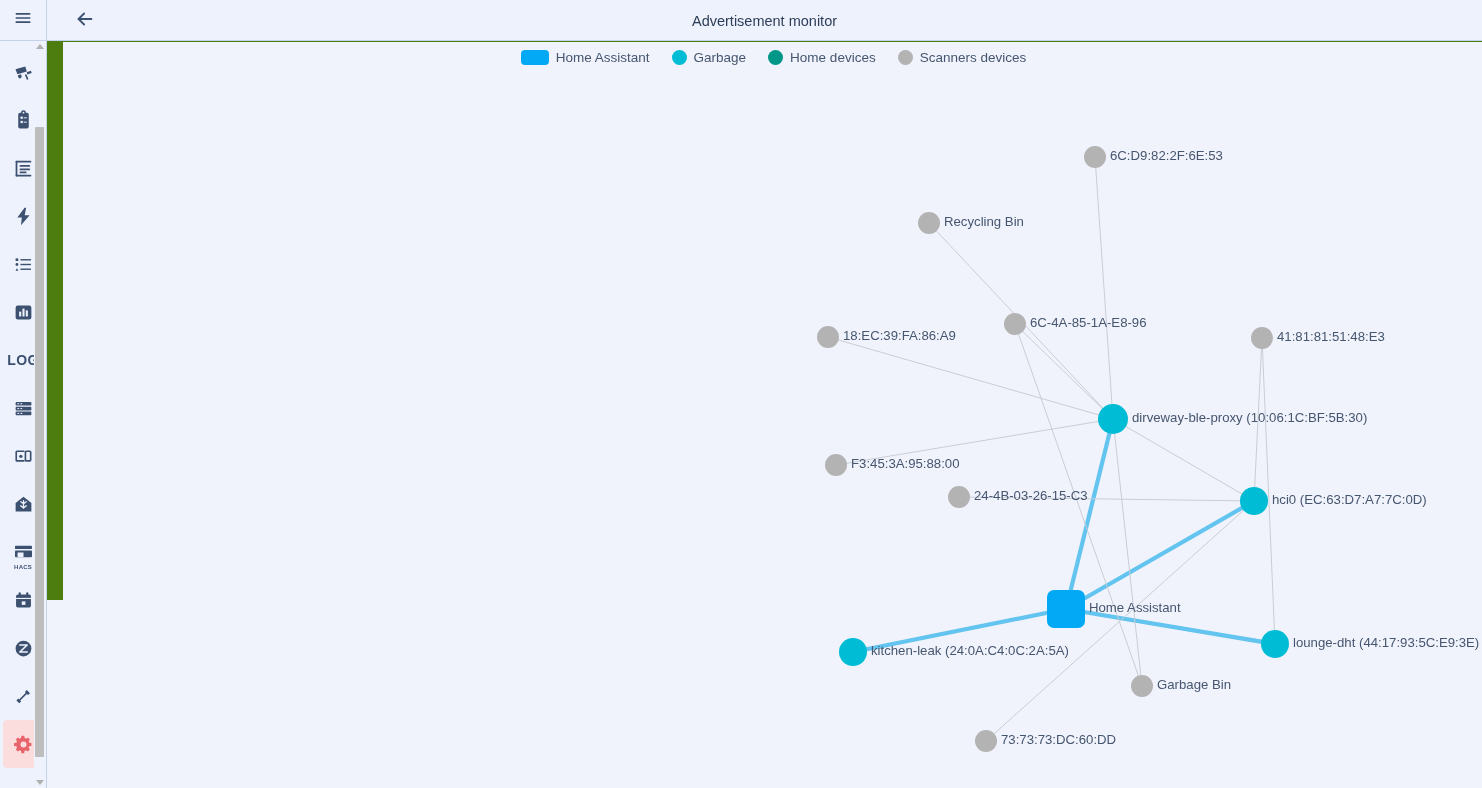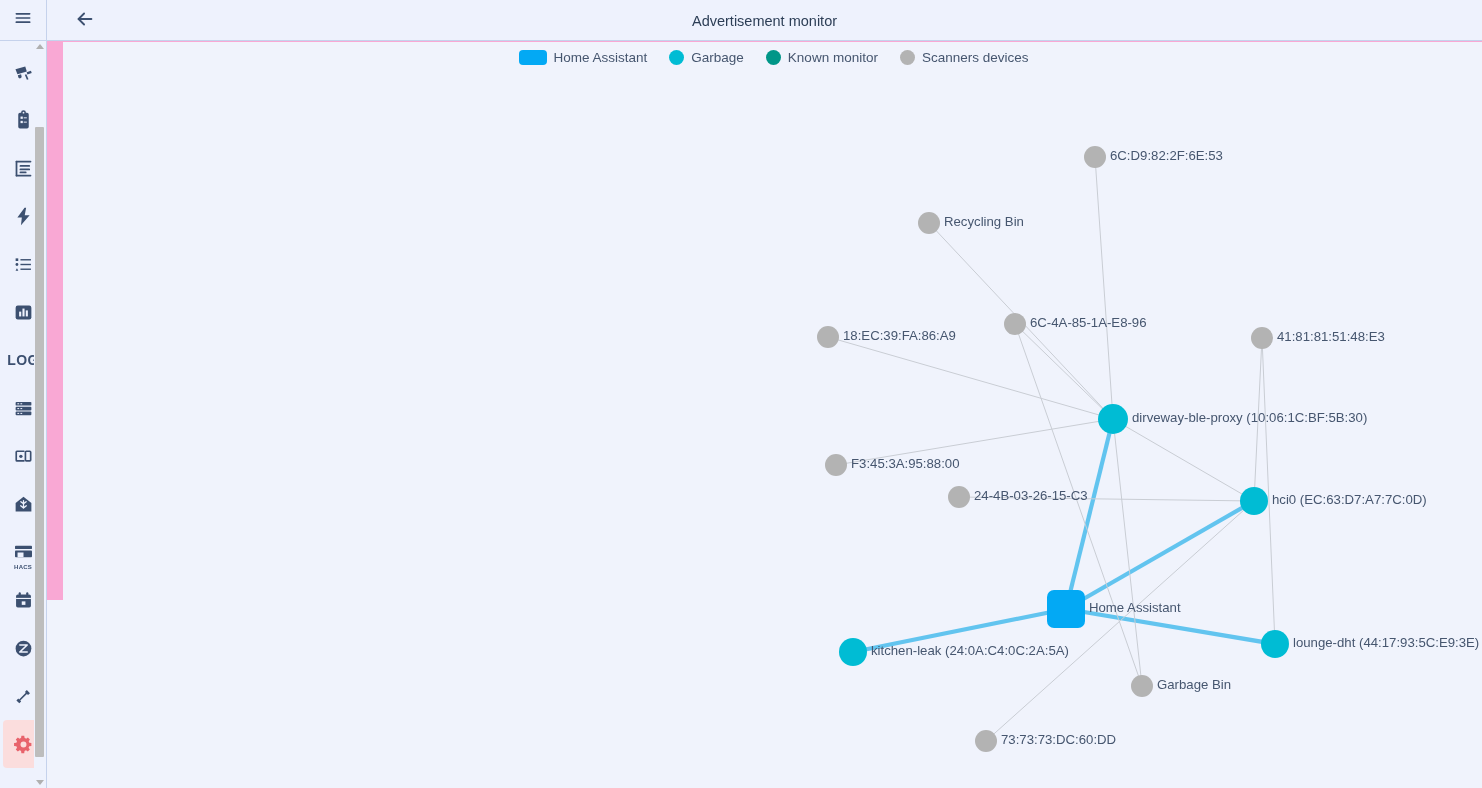--- a/index.html
+++ b/index.html
@@ -72,21 +72,21 @@
     border-left: 4px solid transparent; border-right: 4px solid transparent;
     border-top: 5px solid #b0b0b0;
   }
   .sb-thumb {
     position: absolute; left: 1px; top: 86px;
     width: 9px; height: 630px;
     background: #bdbdbd; border-radius: 1px;
   }
 
   
-  .main { position: relative; flex: 1 1 auto; height: 600px; background: #f9a8d4; }
+  .main { position: relative; flex: 1 1 auto; height: 600px; background: #4d7c0f; }
 
   .topbar {
     position: relative; height: 41px; width: 1435px;
     border-bottom: 1px solid #c5d2ec;
     background: #eef2fd;
   }
   .back-btn {
     position: absolute; left: 18px; top: 0; height: 41px;
     display: flex; align-items: center; justify-content: center;
     width: 40px;
@@ -342,21 +342,21 @@
         <div class="legend-item">
           <span class="legend-swatch-rect" style="background: rgb(3, 169, 244);"></span>
           <span class="legend-label">Home Assistant</span>
         </div>
         <div class="legend-item">
           <span class="legend-swatch-dot" style="background: rgb(0, 188, 212);"></span>
           <span class="legend-label">Garbage</span>
         </div>
         <div class="legend-item">
           <span class="legend-swatch-dot" style="background: rgb(0, 150, 136);"></span>
-          <span class="legend-label">Known monitor</span>
+          <span class="legend-label">Home devices</span>
         </div>
         <div class="legend-item">
           <span class="legend-swatch-dot" style="background: rgb(179, 179, 179);"></span>
           <span class="legend-label">Scanners devices</span>
         </div>
       </div>
 
       <svg class="graph" viewBox="0 0 1435 746">
         <g id="edge-layer">
             <line x1="1003" y1="567" x2="1050" y2="377" stroke="#62c4ef" stroke-width="4.2"></line>

